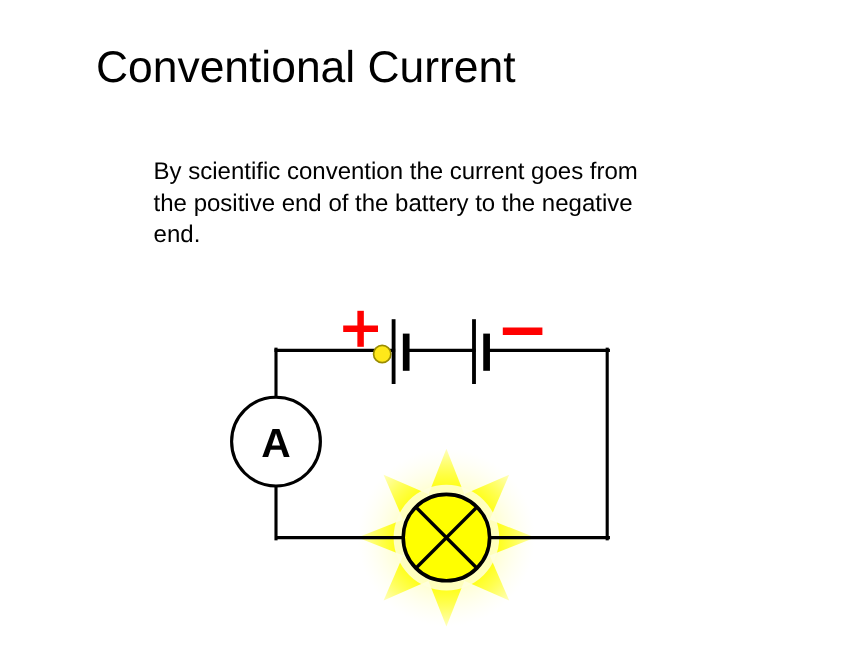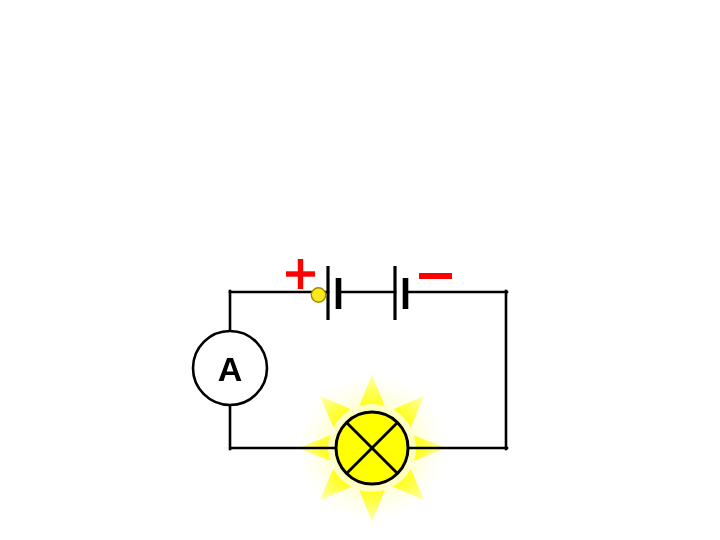--- a/index.html
+++ b/index.html
@@ -64,21 +64,23 @@
     font-size: 34px;
     font-weight: bold;
     fill: #000000;
   }
 </style>
 </head>
 <body>
 
 <div id="slide">
 
+  <div id="slide-title">Conventional Current</div>
 
+  <div id="body-text">By scientific convention the current goes from the positive end of the battery to the negative end.</div>
 
   <div id="circuit-wrap">
     <svg id="circuit-svg" viewBox="0 0 720 540" xmlns="http://www.w3.org/2000/svg">
 
       <defs>
         <radialGradient id="lampHalo" cx="50%" cy="50%" r="50%">
           <stop offset="0%" stop-color="#ffff66" stop-opacity="0.95"></stop>
           <stop offset="55%" stop-color="#ffff88" stop-opacity="0.55"></stop>
           <stop offset="100%" stop-color="#ffffcc" stop-opacity="0"></stop>
         </radialGradient>

